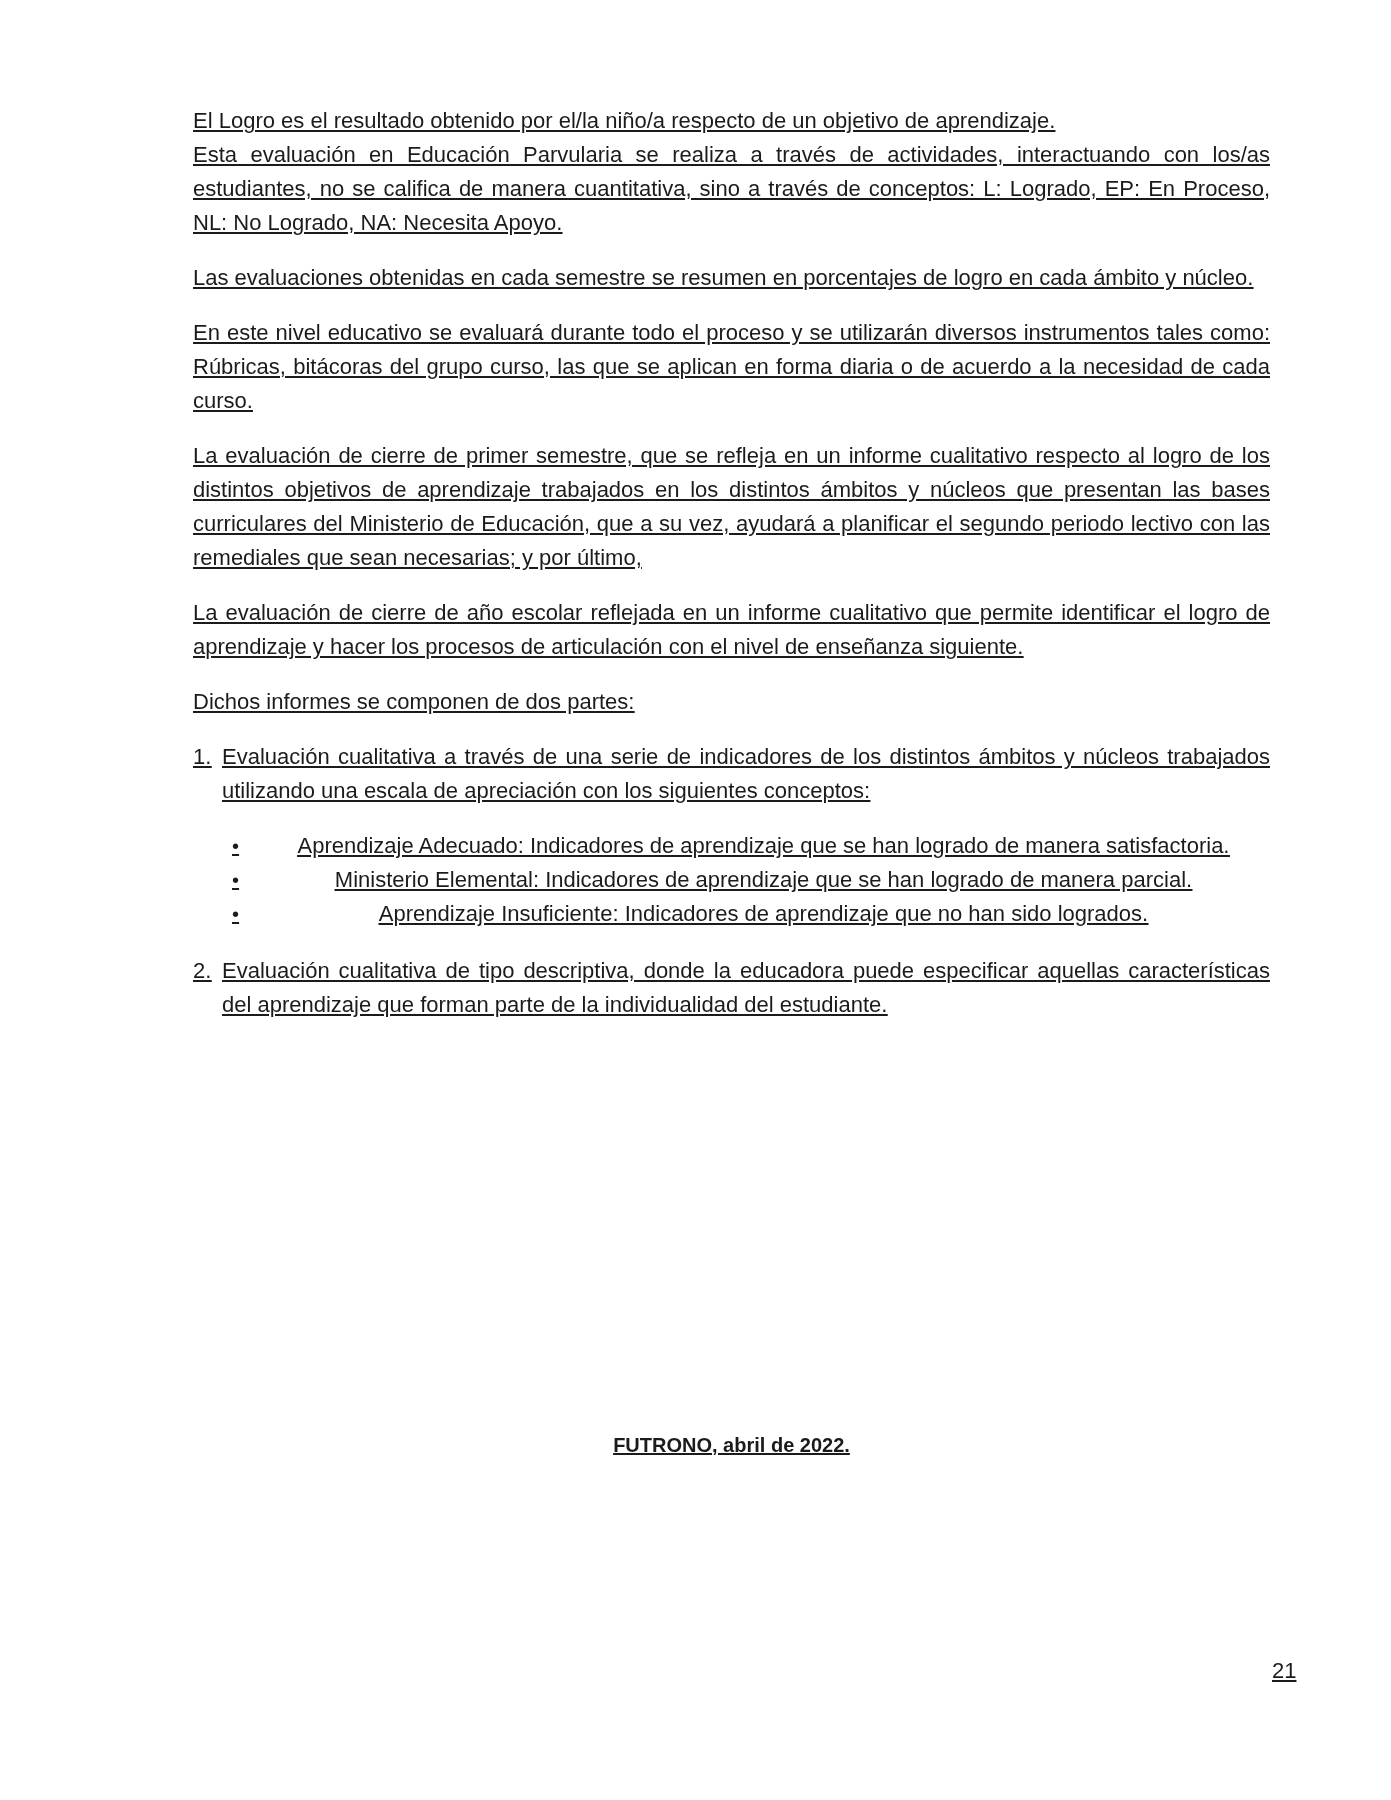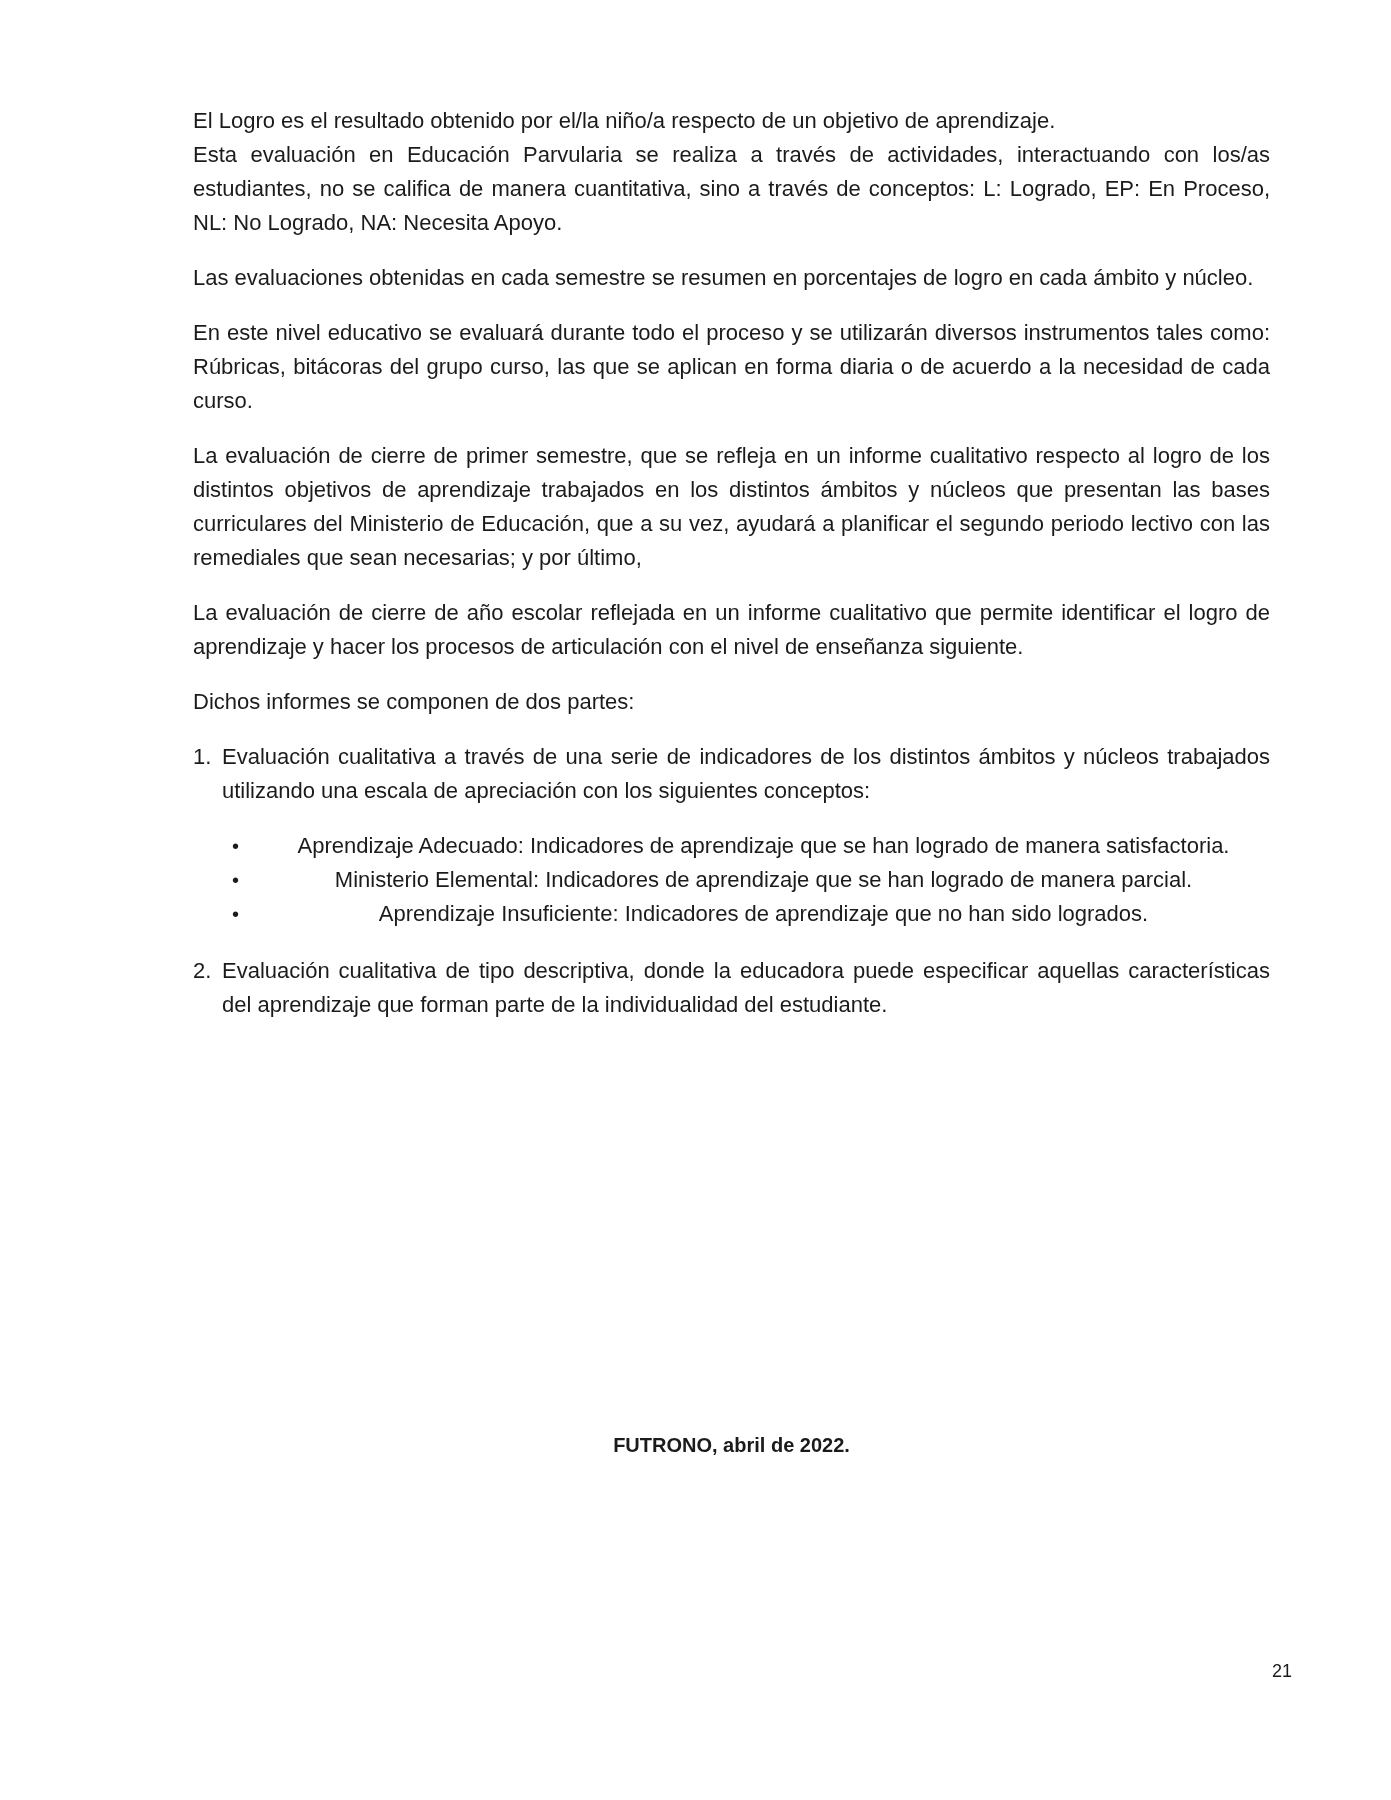--- a/index.html
+++ b/index.html
@@ -1,15 +1,15 @@
 <!DOCTYPE html>
 <html><head>
 <meta charset="utf-8">
 <style>
-  * { margin: 0; padding: 0; box-sizing: border-box; }
+  * { margin: 0; padding: 0; box-sizing: border-box; text-decoration: underline; }
   html, body { width: 1391px; height: 1800px; }
   body {
     background: #ffffff;
     color: #1b1b1b;
     font-family: "Liberation Sans", sans-serif;
     position: relative;
     overflow: hidden;
   }
   .content {
     position: absolute;
@@ -37,21 +37,21 @@
     width: 1077px;
     text-align: center;
     font-weight: bold;
     font-size: 20px;
     line-height: 34px;
   }
   .page-number {
     position: absolute;
     left: 1272px;
     top: 1654px;
-    font-size: 18px;
+    font-size: 22px;
     line-height: 34px;
   }
 </style>
 </head>
 <body>
 
 <div class="content">
 
   <p class="intro">El Logro es el resultado obtenido por el/la niño/a respecto de un objetivo de aprendizaje.</p>
 

